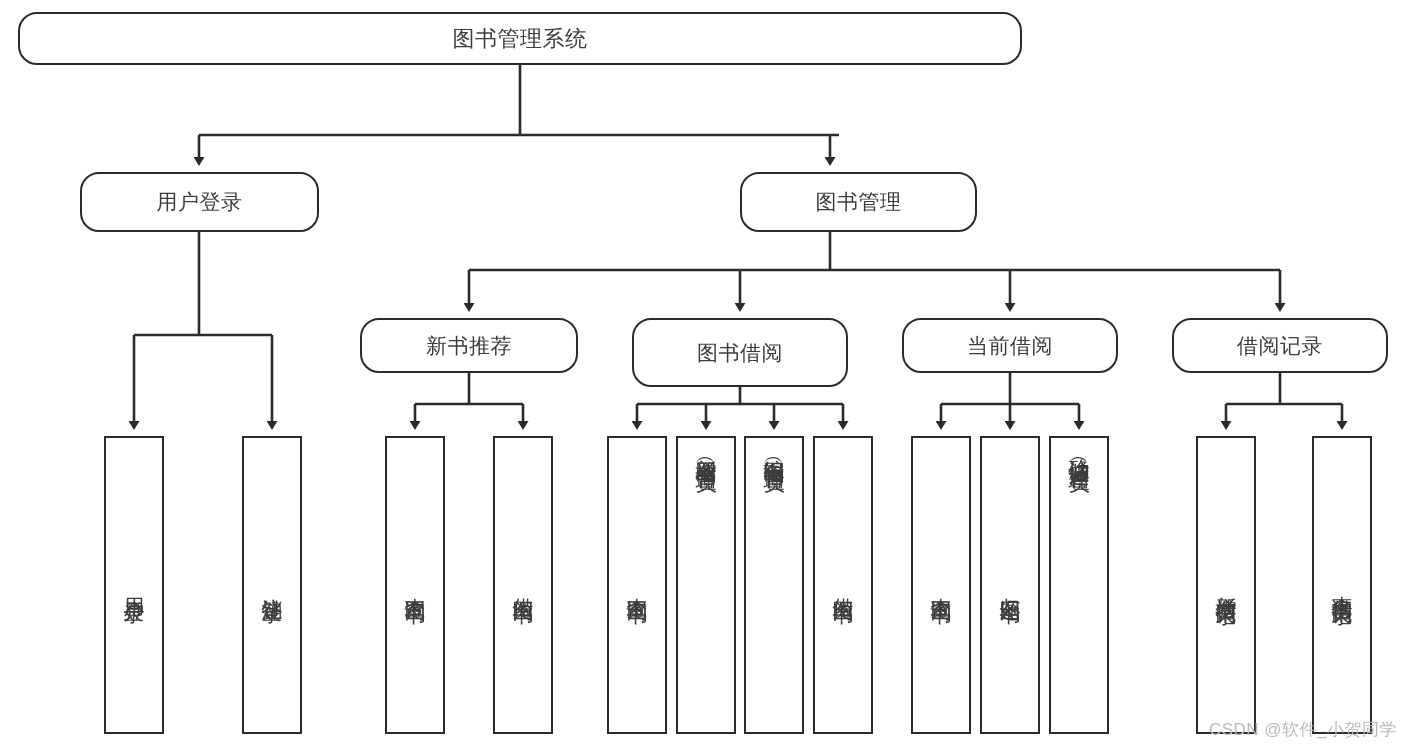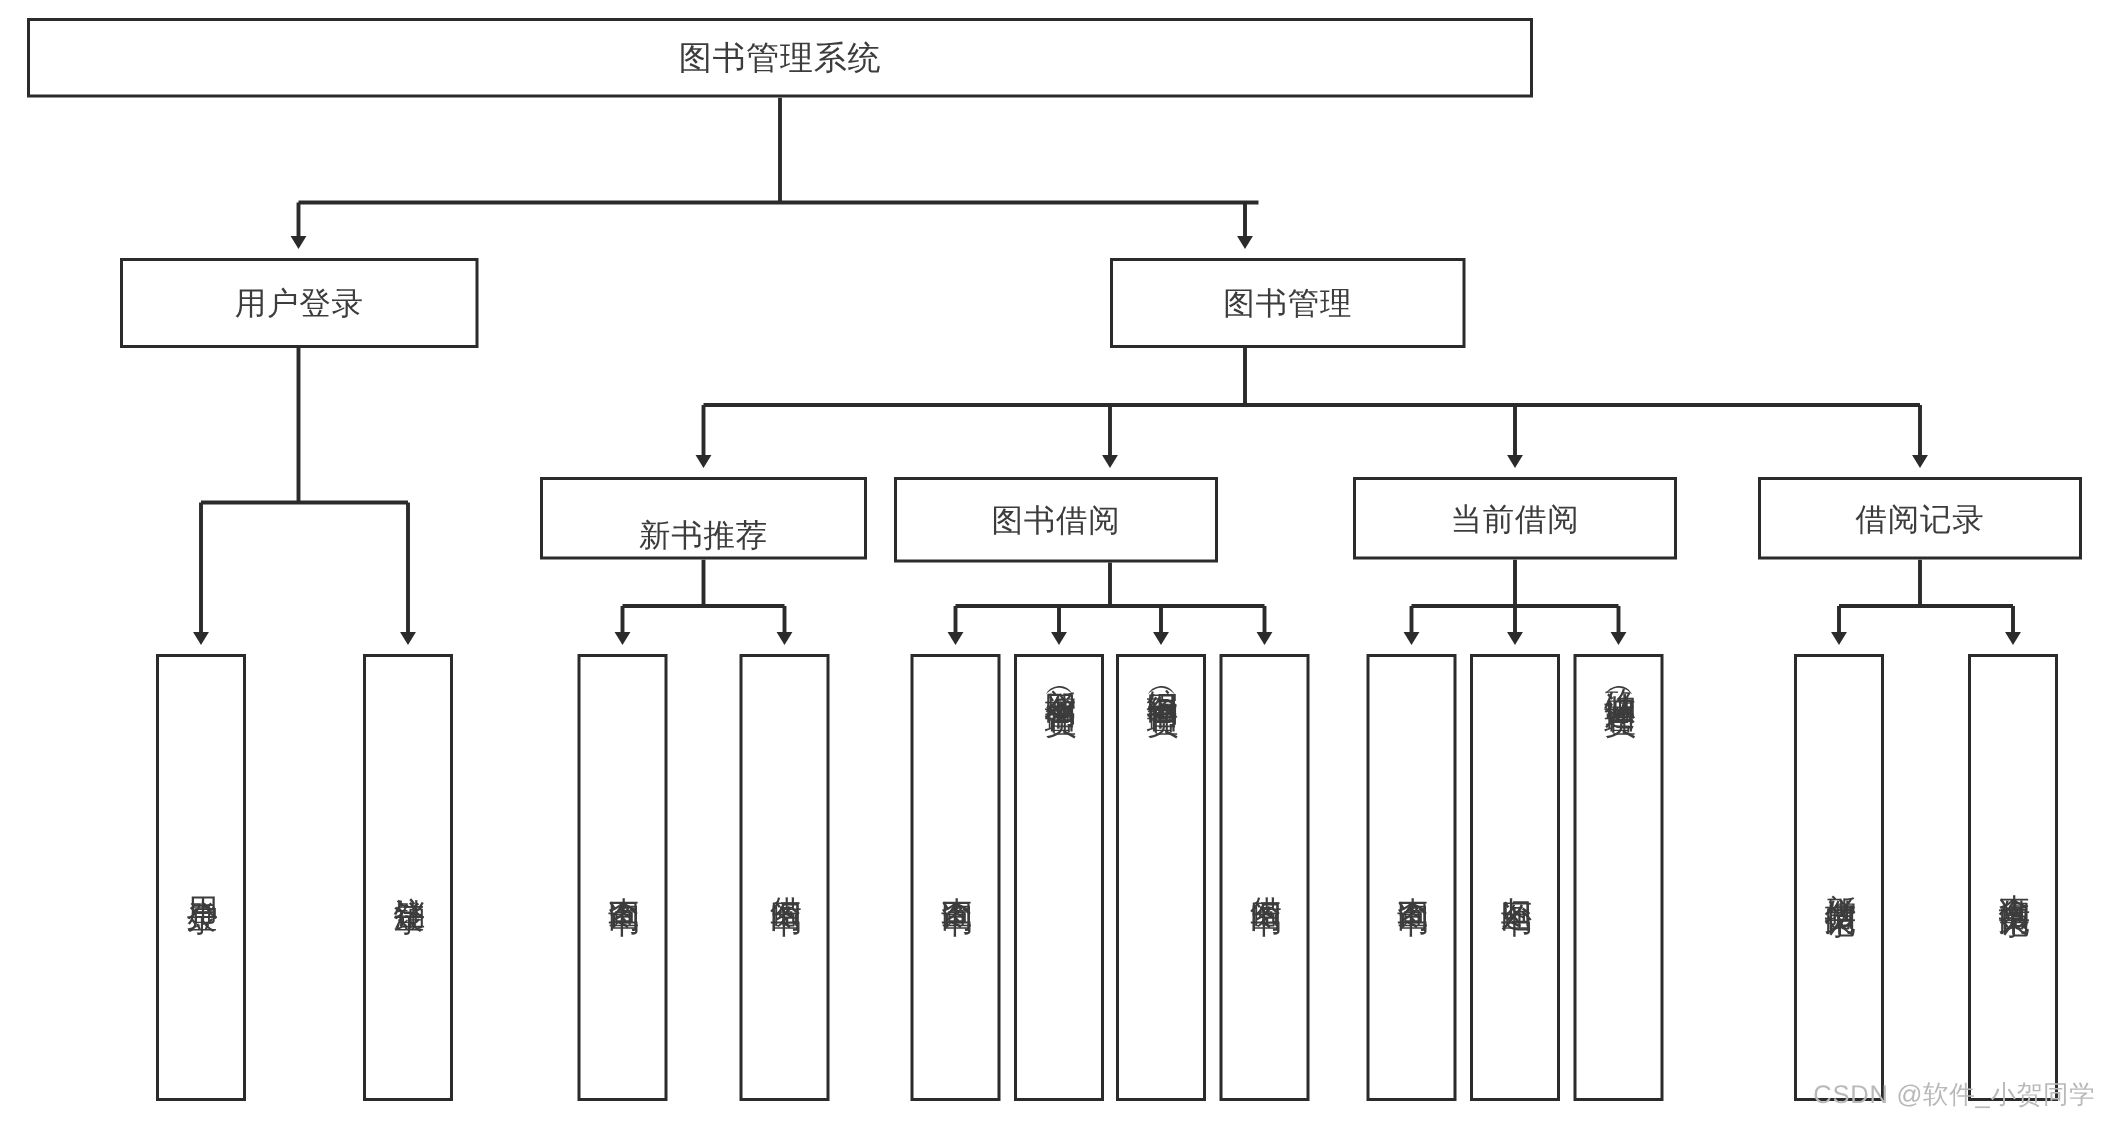--- a/index.html
+++ b/index.html
@@ -24,20 +24,21 @@
     background: #ffffff;
     display: flex;
     align-items: center;
     justify-content: center;
     color: #3c3c3c;
   }
   .node-h {
     font-size: 21px;
     letter-spacing: 0.5px;
     white-space: nowrap;
+    border-radius: 19px;
   }
   .node-root .label {
     font-size: 22px;
   }
   .node-v {
     align-items: flex-start;
     justify-content: center;
     padding-top: 4px;
   }
   .node-v .label {
@@ -130,24 +131,24 @@
     <span class="label">图书管理系统</span>
   </div>
 
   <div class="node node-h" style="left:80px; top:172px; width:239px; height:60px;">
     <span class="label">用户登录</span>
   </div>
   <div class="node node-h" style="left:740px; top:172px; width:237px; height:60px;">
     <span class="label">图书管理</span>
   </div>
 
-  <div class="node node-h" style="left:360px; top:318px; width:218px; height:55px;align-items:flex-end;">
+  <div class="node node-h" style="left:360px; top:318px; width:218px; height:55px;">
     <span class="label">新书推荐</span>
   </div>
-  <div class="node node-h" style="left:596px; top:318px; width:216px; height:57px;">
+  <div class="node node-h" style="left:632px; top:318px; width:216px; height:69px;">
     <span class="label">图书借阅</span>
   </div>
   <div class="node node-h" style="left:1172px; top:318px; width:216px; height:55px;">
     <span class="label">借阅记录</span>
   </div>
   <div class="node node-h" style="left:902px; top:318px; width:216px; height:55px;">
     <span class="label">当前借阅</span>
   </div>
 
   <div class="node node-v centered" style="left:104px; top:436px; width:60px; height:298px;">

